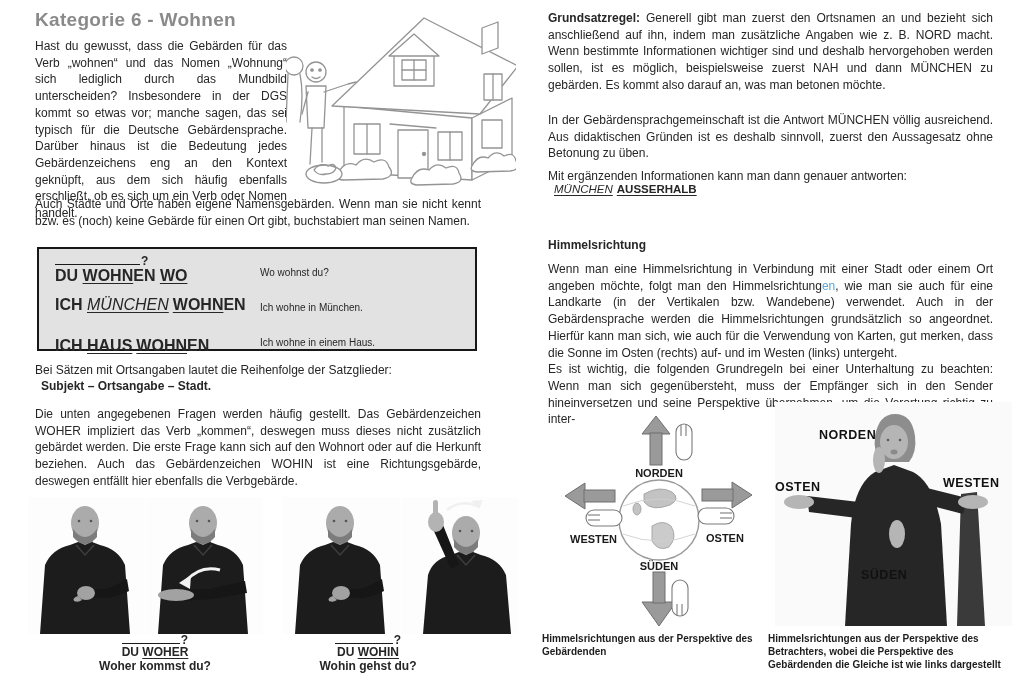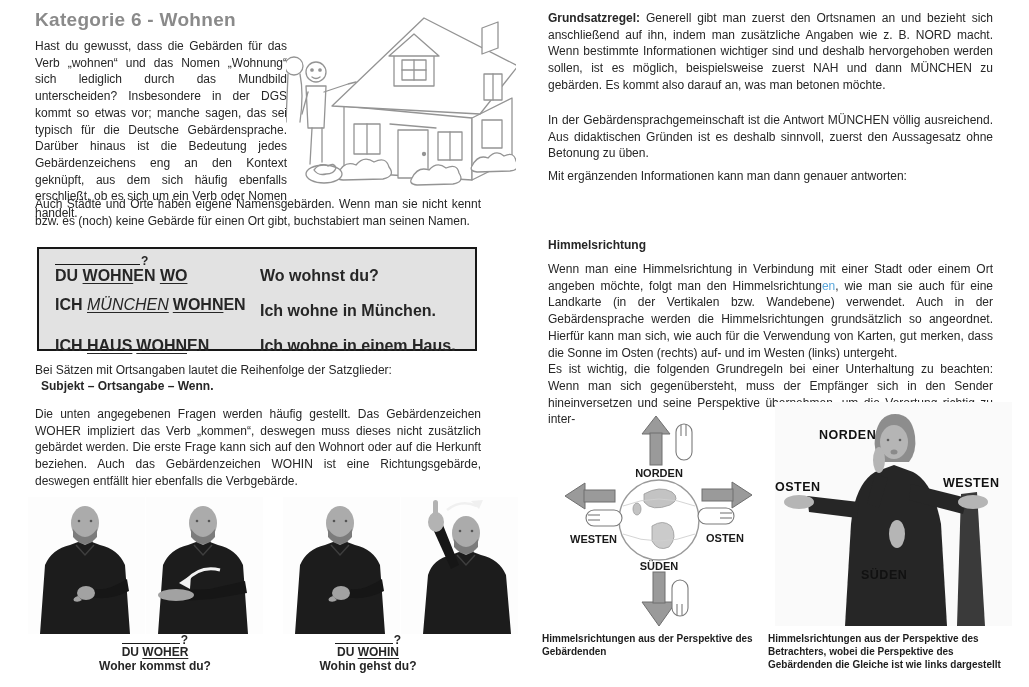--- a/index.html
+++ b/index.html
@@ -15,21 +15,21 @@
   .ul { text-decoration:underline; text-decoration-thickness:1.4px; text-underline-offset:2px; }
   .blue { color:#5aa7dc; }
   .sp-r { margin-right:4px; }
 
   
   .sign-table {
     position:absolute; left:37px; top:247px; width:440px; height:104px;
     background:#e2e2e2; border:2px solid #171717; box-sizing:border-box;
   }
   .sign-table .gloss { position:absolute; font-size:16px; font-weight:bold; white-space:nowrap; }
-  .sign-table .trans { position:absolute; left:221px; font-size:16px; font-weight:bold; white-space:nowrap; }
+  .sign-table .trans { position:absolute; left:221px; font-size:10px; font-weight:normal; white-space:nowrap; }
   .qline { display:inline-block; height:10px; border-bottom:1.6px solid #1a1a1a; }
   .q85 { width:85px; } .q58 { width:58px; }
   .qmark { font-size:12px; font-weight:bold; margin-left:1px; }
   .qline-row { height:13px; line-height:13px; }
 
   
   .photo-cap { position:absolute; top:633px; width:160px; text-align:center; font-size:12px; line-height:13.5px; }
   .photo-cap .cap-gloss { font-weight:bold; }
   .photo-cap .cap-q { font-weight:bold; }
 
@@ -122,21 +122,21 @@
     <div class="trans" style="top:53px;">Ich wohne in München.</div>
 
     <div class="gloss" style="left:16px; top:88px;">
       <span>ICH </span><span class="ul sp-r">HAUS</span><span class="ul">WOHN</span><span>EN</span>
     </div>
     <div class="trans" style="top:88px;">Ich wohne in einem Haus.</div>
   </div>
 
   <div class="abs" style="left:35px; top:362px; width:446px; font-size:12px; line-height:16px;">
     <div>Bei Sätzen mit Ortsangaben lautet die Reihenfolge der Satzglieder:</div>
-    <div class="bold" style="padding-left:6px;">Subjekt – Ortsangabe – Wenn.</div>
+    <div class="bold" style="padding-left:6px;">Subjekt – Ortsangabe – Stadt.</div>
   </div>
 
   <div class="abs jtext" style="left:35px; top:406px; width:446px;">Die unten angegebenen Fragen werden häufig gestellt. Das Gebärdenzeichen WOHER impliziert das Verb „kommen“, deswegen muss dieses nicht zusätzlich gebärdet werden. Die erste Frage kann sich auf den Wohnort oder auf die Herkunft beziehen. Auch das Gebärdenzeichen WOHIN ist eine Richtungsgebärde, deswegen entfällt hier ebenfalls die Verbgebärde.</div>
 
   <div class="abs" style="left:28px; top:497px;">
     <svg width="117" height="137" viewBox="0 0 117 137">
       <rect width="117" height="137" fill="#fdfdfd"></rect>
       <rect x="50" y="38" width="15" height="12" fill="#9d9d9d"></rect>
       <ellipse cx="57" cy="26" rx="14" ry="17" fill="#ababab"></ellipse>
       <path d="M45,32 q12,16 24,0 l0,8 q-12,14 -24,0 z" fill="#7c7c7c"></path>
@@ -213,20 +213,23 @@
   </div>
 
   <div class="abs jtext" style="left:548px; top:112px; width:445px;">In der Gebärdensprachgemeinschaft ist die Antwort MÜNCHEN völlig ausreichend. Aus didaktischen Gründen ist es deshalb sinnvoll, zuerst den Aussagesatz ohne Betonung zu üben.</div>
 
   <div class="abs jtext" style="left:548px; top:10px; width:445px;">
     <span class="bold">Grundsatzregel:</span><span> Generell gibt man zuerst den Ortsnamen an und bezieht sich anschließend auf ihn, indem man zusätzliche Angaben wie z. B. NORD macht. Wenn bestimmte Informationen wichtiger sind und deshalb hervorgehoben werden sollen, ist es möglich, beispielsweise zuerst NAH und dann MÜNCHEN zu gebärden. Es kommt also darauf an, was man betonen möchte.</span>
   </div>
 
   <div class="abs" style="left:548px; top:169px; width:445px; font-size:12px; line-height:14px;">
     <div>Mit ergänzenden Informationen kann man dann genauer antworten:</div>
+    <div class="gloss-list-line" style="padding-left:6px;">
+      <span class="it ul sp-r">MÜNCHEN</span><span class="bold ul">AUSSERHALB</span>
+    </div>
   </div>
 
   <div class="abs heading" style="left:548px; top:238px;">Himmelsrichtung</div>
 
   <div class="abs jtext" style="left:548px; top:261px; width:445px;">
     <div><span>Wenn man eine Himmelsrichtung in Verbindung mit einer Stadt oder einem Ort angeben möchte, folgt man den Himmelsrichtung</span><span class="blue">en</span><span>, wie man sie auch für eine Landkarte (in der Vertikalen bzw. Wandebene) verwendet. Auch in der Gebärdensprache werden die Himmelsrichtungen grundsätzlich so angeordnet. Hierfür kann man sich, wie auch für die Verwendung von Karten, gut merken, dass die Sonne im Osten (rechts) auf- und im Westen (links) untergeht.</span></div>
     <div>Es ist wichtig, die folgenden Grundregeln bei einer Unterhaltung zu beachten: Wenn man sich gegenübersteht, muss der Empfänger sich in den Sender hineinversetzen und seine Perspektive übernehmen, um die Verortung richtig zu inter-</div>
   </div>
 
   <div class="abs" style="left:548px; top:414px; width:222px; height:216px;">

